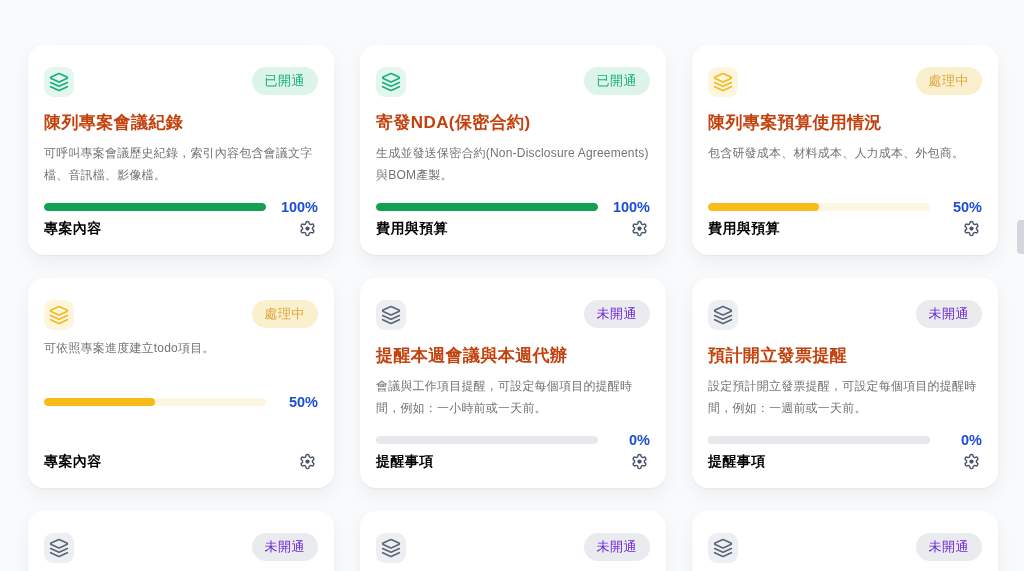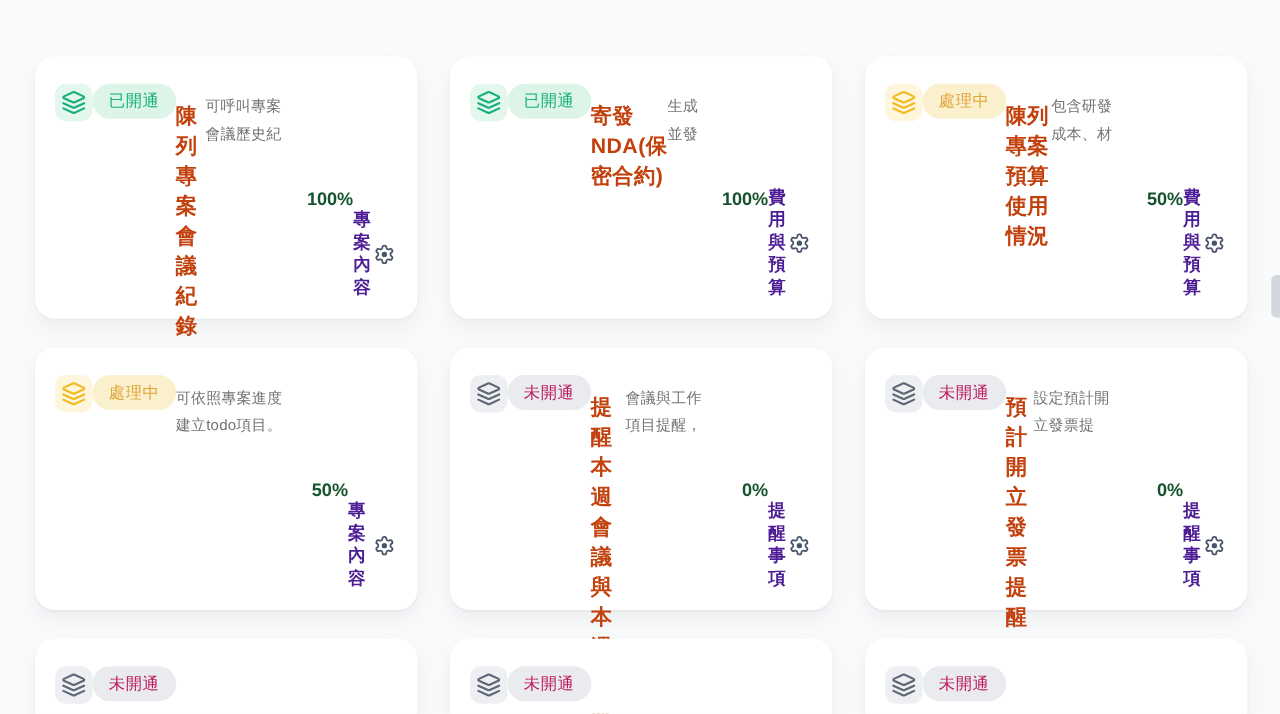--- a/index.html
+++ b/index.html
@@ -14,21 +14,21 @@
     display:grid;
     grid-template-columns:repeat(3,306px);
     column-gap:26px; row-gap:23px;
   }
   .card {
     width:306px; height:210px;
     background:#FFFFFF;
     border-radius:16px;
     box-shadow:0 1px 2px rgba(16,24,40,.04), 0 8px 18px rgba(16,24,40,.05);
     padding:22px 16px 16px 16px;
-    display:flex; 
+    display:flex; flex-direction:column;
   }
   .card-head { display:flex; justify-content:space-between; align-items:flex-start; }
   .icon-box {
     width:30px; height:30px; border-radius:9px;
     display:flex; align-items:center; justify-content:center;
   }
   .icon-box svg { width:20px; height:20px; }
   .badge {
     height:28px; line-height:28px; padding:0 13px;
     border-radius:14px; font-size:13px; font-weight:500;
@@ -38,40 +38,40 @@
     margin-top:14px; font-size:17px; line-height:24px;
     font-weight:700; color:#c2410c; letter-spacing:.4px;
   }
   .desc {
     margin-top:7px; font-size:12px; line-height:22px;
     color:#737373; height:44px; overflow:hidden; letter-spacing:.2px;
   }
   .progress-row { margin-top:13px; display:flex; align-items:center; gap:12px; }
   .bar { flex:1; height:8px; border-radius:4px; overflow:hidden; }
   .bar-fill { height:100%; border-radius:4px; width:0; }
-  .pct { font-size:14.5px; font-weight:700; color:#14532d; min-width:40px; text-align:right; }
+  .pct { font-size:14.5px; font-weight:700; color:#1d4ed8; min-width:40px; text-align:right; }
   .card-footer { margin-top:auto; display:flex; justify-content:space-between; align-items:center; }
-  .category { font-size:14px; font-weight:600; color:#4c1d95; letter-spacing:.4px; }
+  .category { font-size:14px; font-weight:600; color:#000000; letter-spacing:.4px; }
   .gear-btn {
     background:none; border:none; cursor:pointer; color:#49536A;
     display:flex; align-items:center; justify-content:center; padding:2px;
   }
   .gear-btn svg { width:17px; height:17px; }
 
   
   [data-status="active"]     .icon-box { background:#E3F7ED; color:#16B07C; }
   [data-status="active"]     .badge    { background:#DCF5E8; color:#16B07C; }
   [data-status="active"]     .bar      { background:#EAECEF; }
   [data-status="active"]     .bar-fill { background:#12A150; }
   [data-status="processing"] .icon-box { background:#FDF5DC; color:#F3BA1E; }
   [data-status="processing"] .badge    { background:#FBF0CE; color:#DFA63C; }
   [data-status="processing"] .bar      { background:#FCF6E2; }
   [data-status="processing"] .bar-fill { background:#F8BB17; }
   [data-status="inactive"]   .icon-box { background:#EDEFF2; color:#5D6675; }
-  [data-status="inactive"]   .badge    { background:#E9EBEE; color:#be185d; }
+  [data-status="inactive"]   .badge    { background:#E9EBEE; color:#6d28d9; }
   [data-status="inactive"]   .bar      { background:#E6E8EC; }
   [data-status="inactive"]   .bar-fill { background:#E6E8EC; }
 
   .scroll-thumb {
     position:absolute; right:0; top:220px;
     width:7px; height:34px; border-radius:4px 0 0 4px;
     background:#D3D7DD;
   }
 </style>
 </head>

